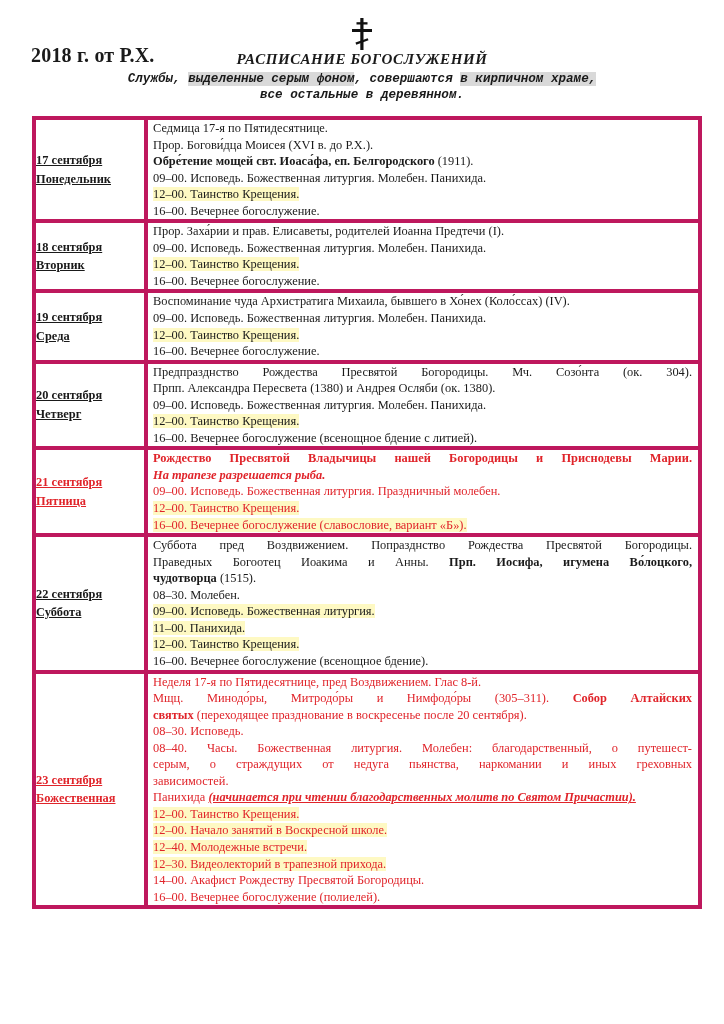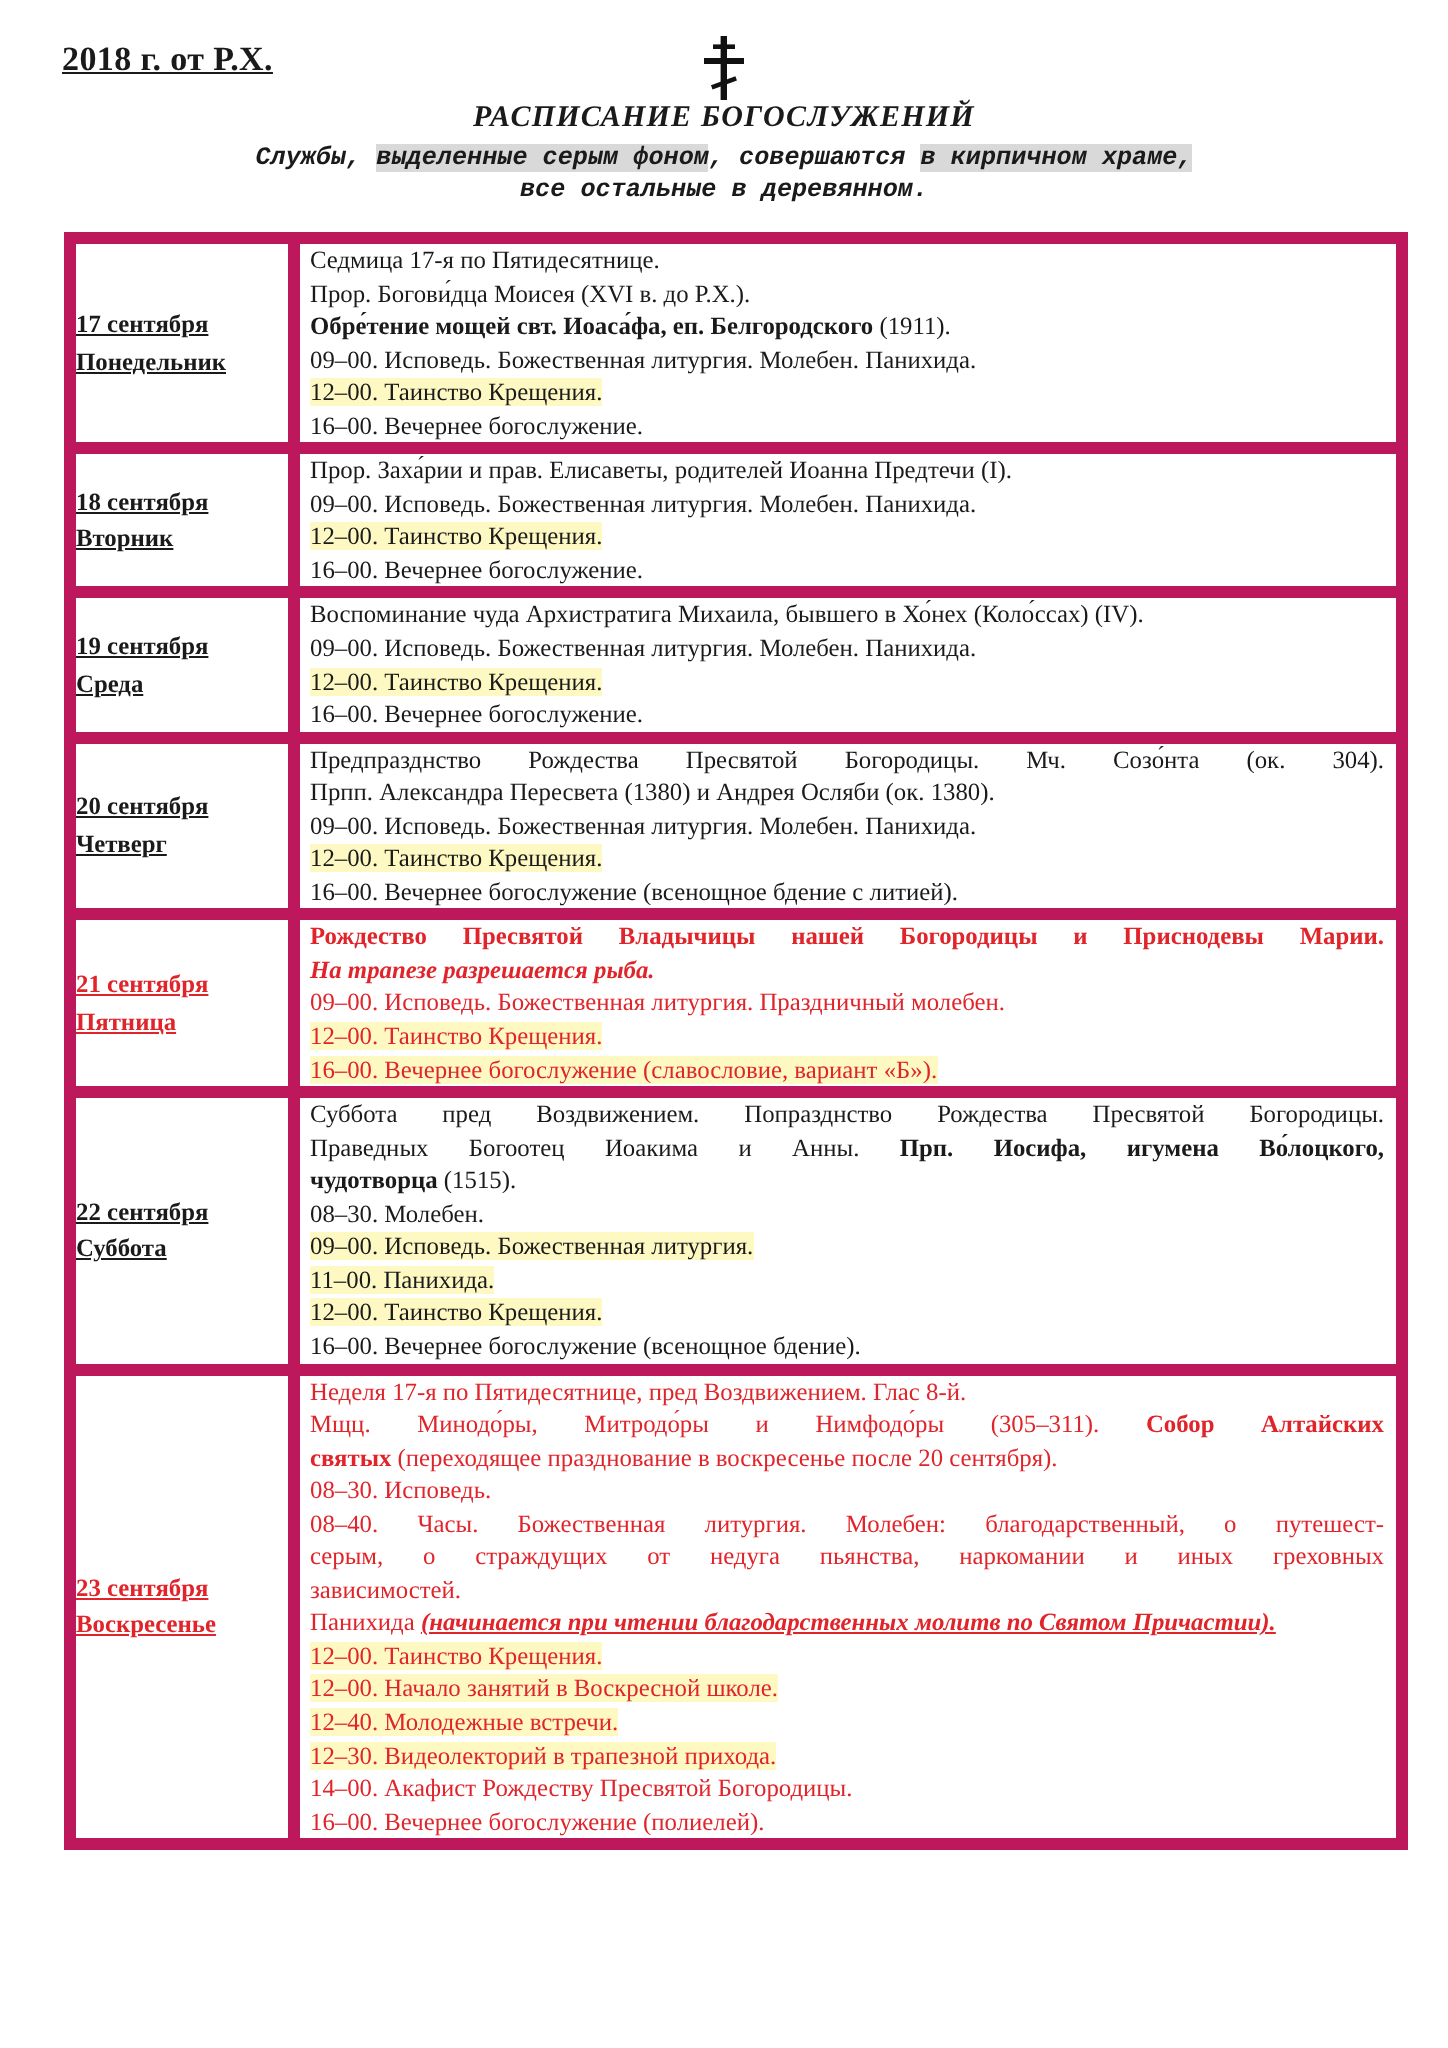--- a/index.html
+++ b/index.html
@@ -25,25 +25,24 @@
   }
 
   
   .header {
     position: relative;
     height: 108px;
   }
   .year-label {
     position: absolute;
     left: 31px;
-    top: 20px;
-    font-size: 17px;
+    top: 44px;
+    font-size: 20px;
     font-weight: bold;
     letter-spacing: .2px;
-    text-decoration: underline;
   }
   .cross-wrap {
     position: absolute;
     left: 0;
     right: 0;
     top: 16px;
     text-align: center;
     height: 34px;
   }
   .cross-svg { display: inline-block; vertical-align: top; }
@@ -76,21 +75,21 @@
   
   .schedule {
     position: absolute;
     left: 32px;
     top: 116px;
     width: 666px;
     border-collapse: collapse;
     table-layout: fixed;
   }
   .schedule td {
-    border: 6px solid #be185d;
+    border: 4px solid #be185d;
     vertical-align: middle;
     padding: 0;
     margin-left: 40px;
   }
   .col-date { width: 112px; }
   .col-body { width: 554px; }
 
   .date-cell {
     text-align: left;
     font-weight: bold;
@@ -241,21 +240,21 @@
             <div class="line"><span>08–30. Молебен.</span></div>
             <div class="line"><span class="hl"><span>09–00. Исповедь. Божественная литургия.</span></span></div>
             <div class="line"><span class="hl"><span>11–00. Панихида.</span></span></div>
             <div class="line"><span class="hl"><span>12–00. Таинство Крещения.</span></span></div>
             <div class="line"><span>16–00. Вечернее богослужение (всенощное бдение).</span></div>
           </td>
         </tr>
         <tr class="red">
           <td class="date-cell">
             <div>23 сентября</div>
-            <div>Воскресенье</div>
+            <div>Божественная</div>
           </td>
           <td class="body-cell">
             <div class="line"><span>Неделя 17-я по Пятидесятнице, пред Воздвижением. Глас 8-й.</span></div>
             <div class="line just"><span>Мщц. Минодо́ры, Митродо́ры и Нимфодо́ры (305–311). </span><b>Собор Алтайских</b></div>
             <div class="line"><b>святых</b><span> (переходящее празднование в воскресенье после 20 сентября).</span></div>
             <div class="line"><span>08–30. Исповедь.</span></div>
             <div class="line just"><span>08–40. Часы. Божественная литургия. Молебен: благодарственный, о путешест-</span></div>
             <div class="line just"><span>серым, о страждущих от недуга пьянства, наркомании и иных греховных</span></div>
             <div class="line"><span>зависимостей.</span></div>
             <div class="line"><span>Панихида </span><span class="u-ital">(начинается при чтении благодарственных молитв по Святом Причастии).</span></div>

